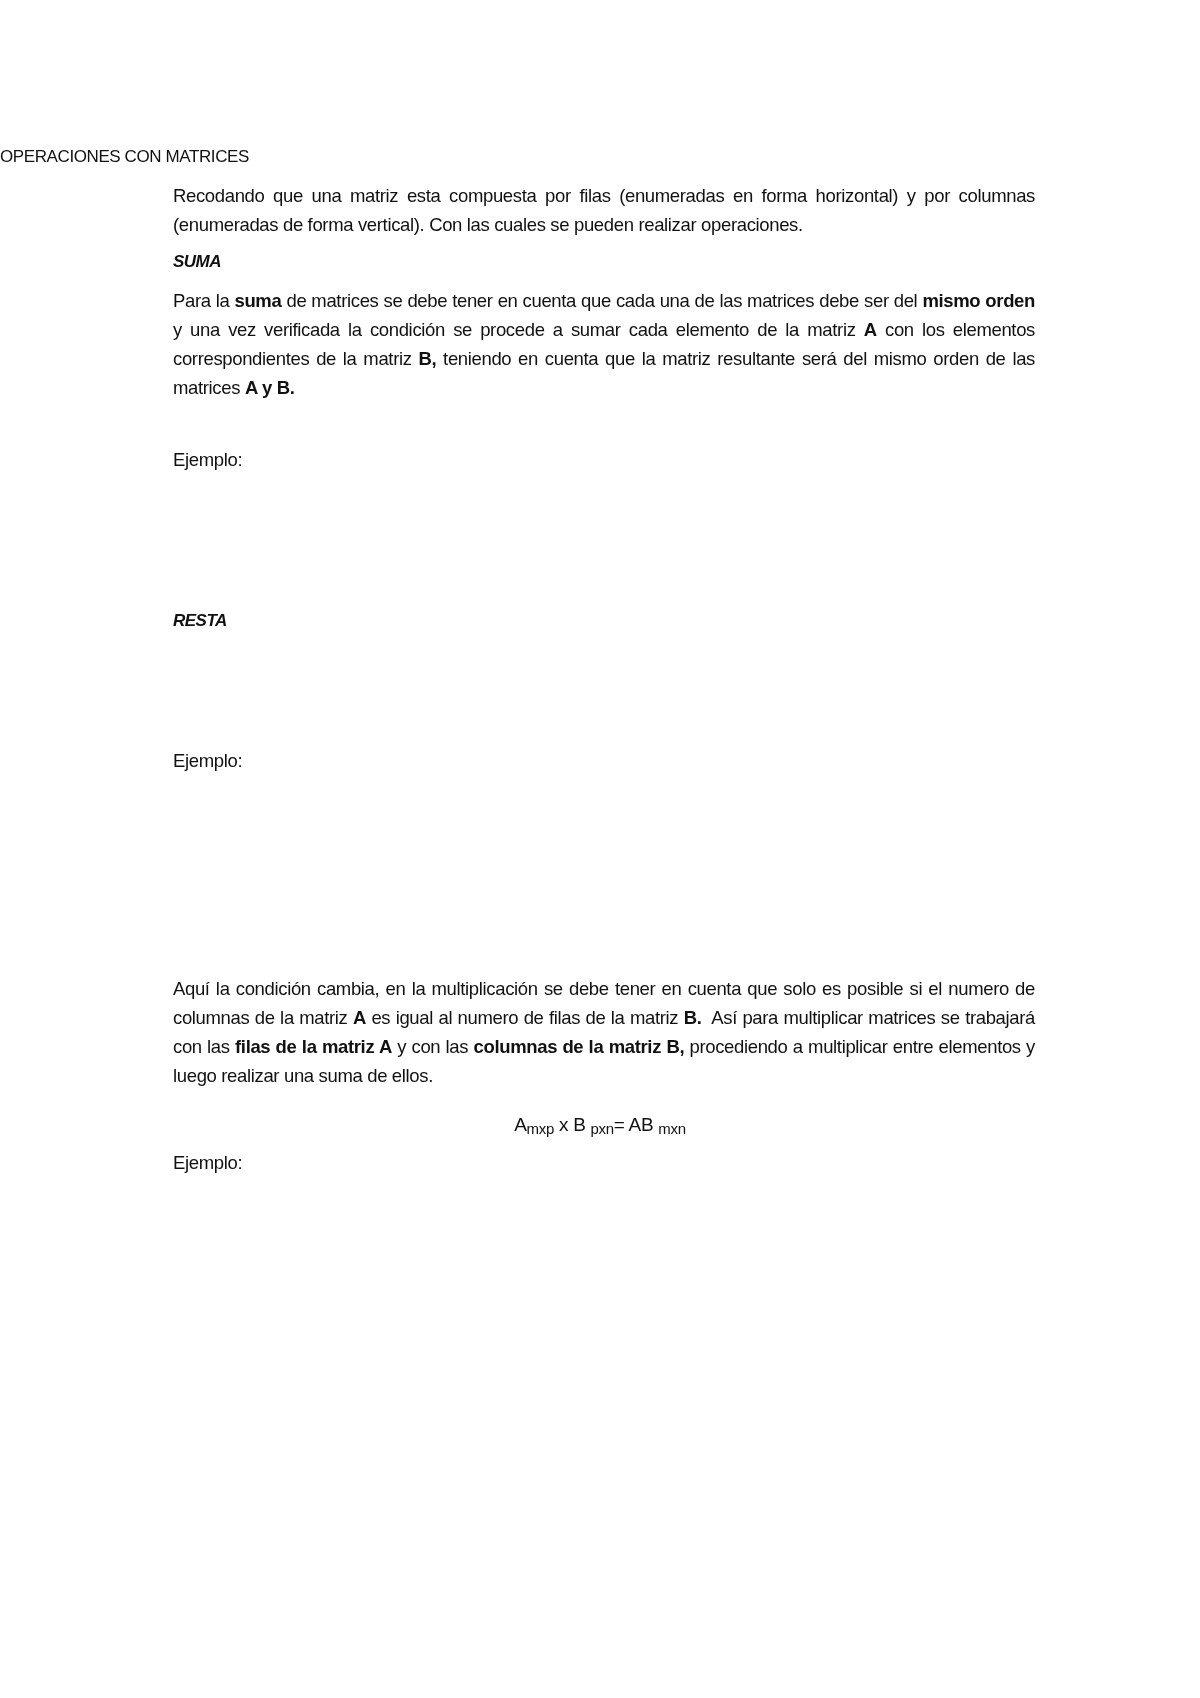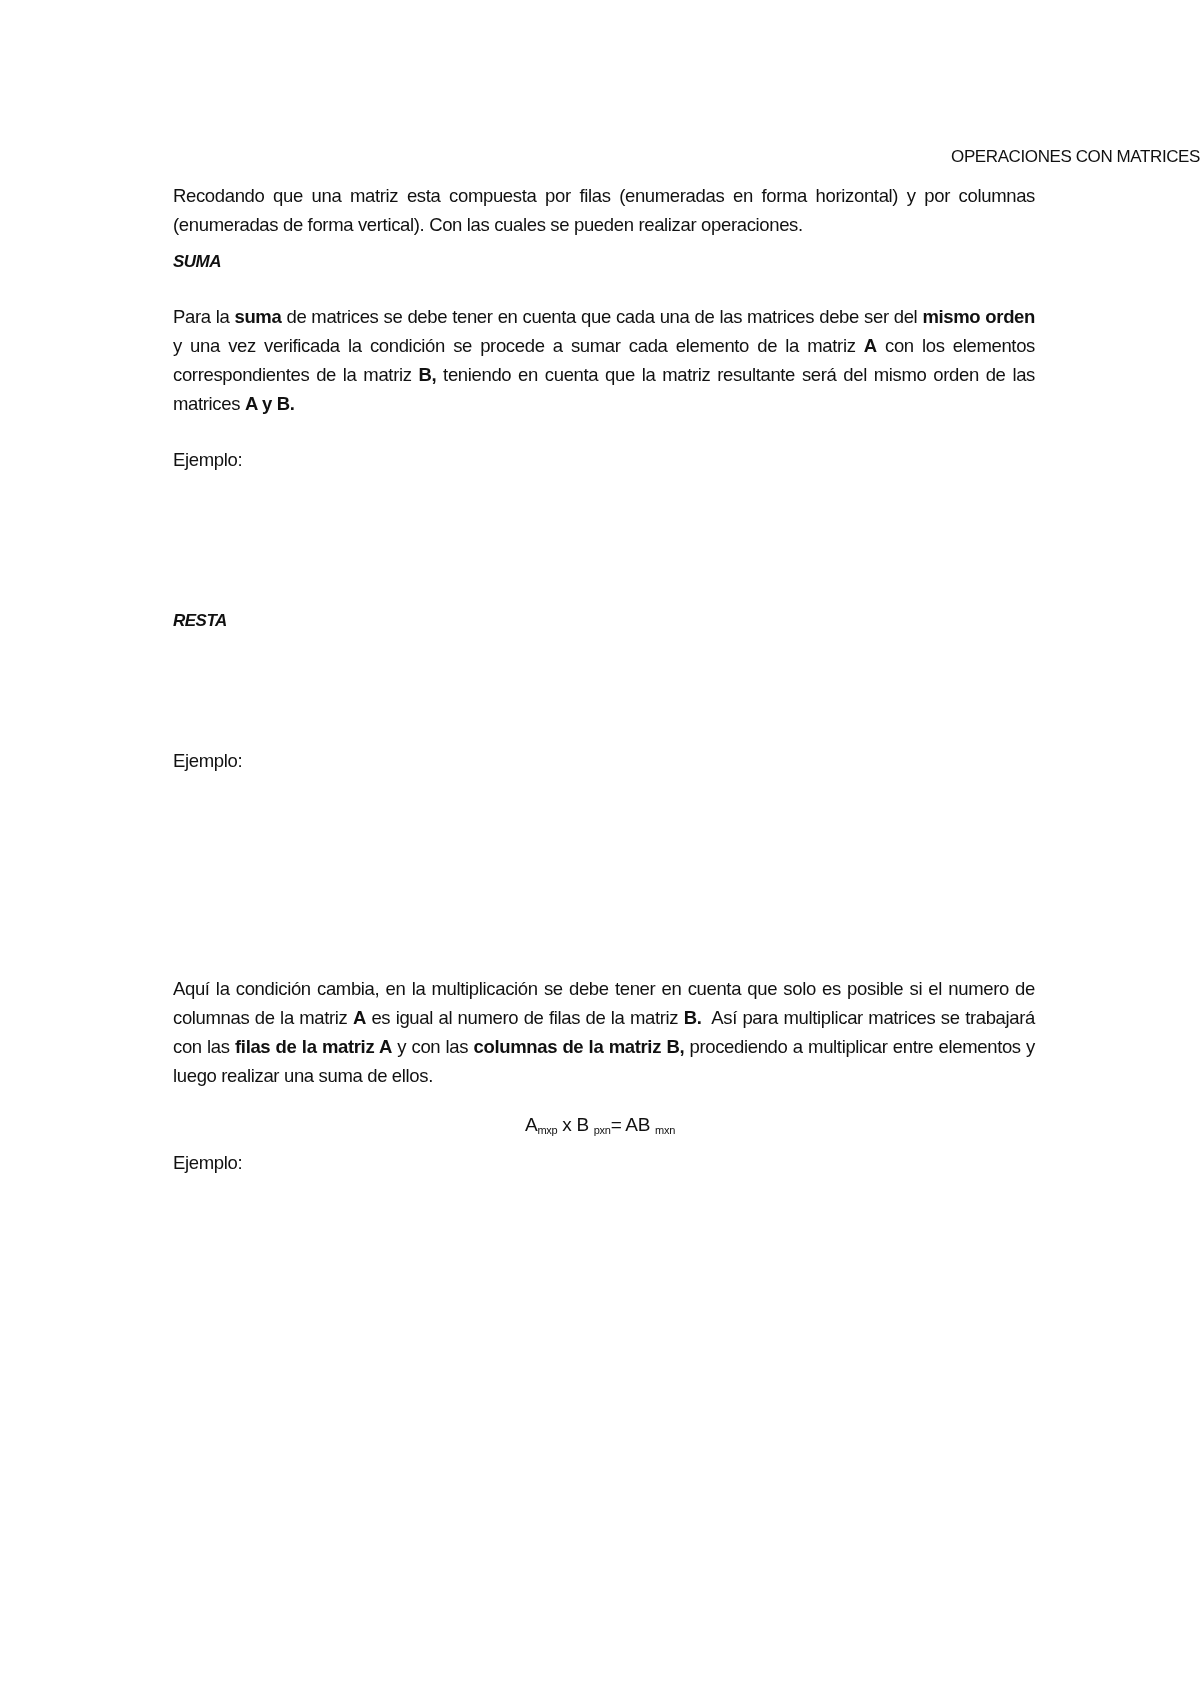--- a/index.html
+++ b/index.html
@@ -27,21 +27,21 @@
       width: 862px;
       font-size: 18.5px;
       line-height: 29px;
       letter-spacing: -0.35px;
     }
     .title {
       position: absolute;
       top: 145px;
       left: 0;
       width: 1200px;
-      text-align: right;
+      text-align: left;
       font-size: 17px;
       letter-spacing: -0.4px;
       line-height: 24px;
     }
     .heading {
       font-style: italic;
       font-weight: bold;
       font-size: 17px;
       letter-spacing: -0.5px;
     }
@@ -51,39 +51,39 @@
     .formula {
       position: absolute;
       top: 1114px;
       left: 0;
       width: 1200px;
       text-align: center;
       font-size: 19px;
       letter-spacing: -0.3px;
     }
     .formula sub {
-      font-size: 11px;
+      font-size: 15px;
       vertical-align: -3px;
       letter-spacing: -0.3px;
     }
   </style>
 </head>
 <body>
 
 <div class="page">
 
   <div class="title">OPERACIONES CON MATRICES</div>
 
   <div class="block justify" style="top:181px;">
     <span>Recodando que una matriz esta compuesta por filas (enumeradas en forma horizontal) y por columnas (enumeradas de forma vertical). Con las cuales se pueden realizar operaciones.</span>
   </div>
 
   <div class="block heading" style="top:247px;">SUMA</div>
 
-  <div class="block justify" style="top:302px;">
+  <div class="block justify" style="top:286px;">
     <span>Para la </span><b>suma</b><span> de matrices se debe tener en cuenta que cada una de las matrices debe ser del </span><b>mismo orden</b><span> y una vez verificada la condición se procede a sumar cada elemento de la matriz </span><b>A</b><span> con los elementos correspondientes de la matriz </span><b>B,</b><span> teniendo en cuenta que la matriz resultante será del mismo orden de las matrices </span><b>A y B.</b>
   </div>
 
   <div class="block" style="top:445px;">Ejemplo:</div>
 
   <div class="block heading" style="top:606px;font-style:italic;">RESTA</div>
 
 
   <div class="block" style="top:746px;">Ejemplo:</div>
 

